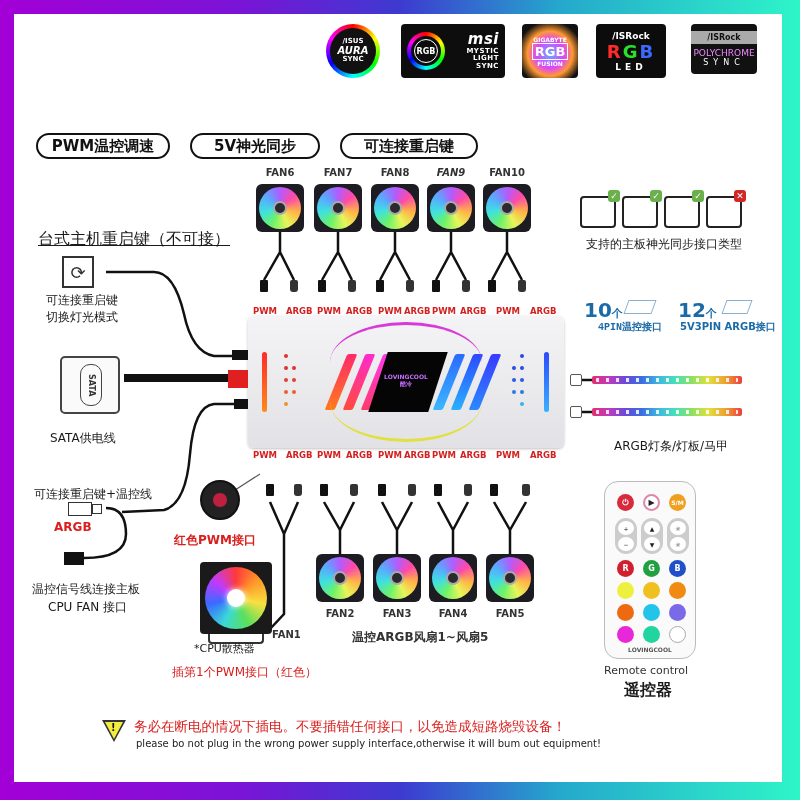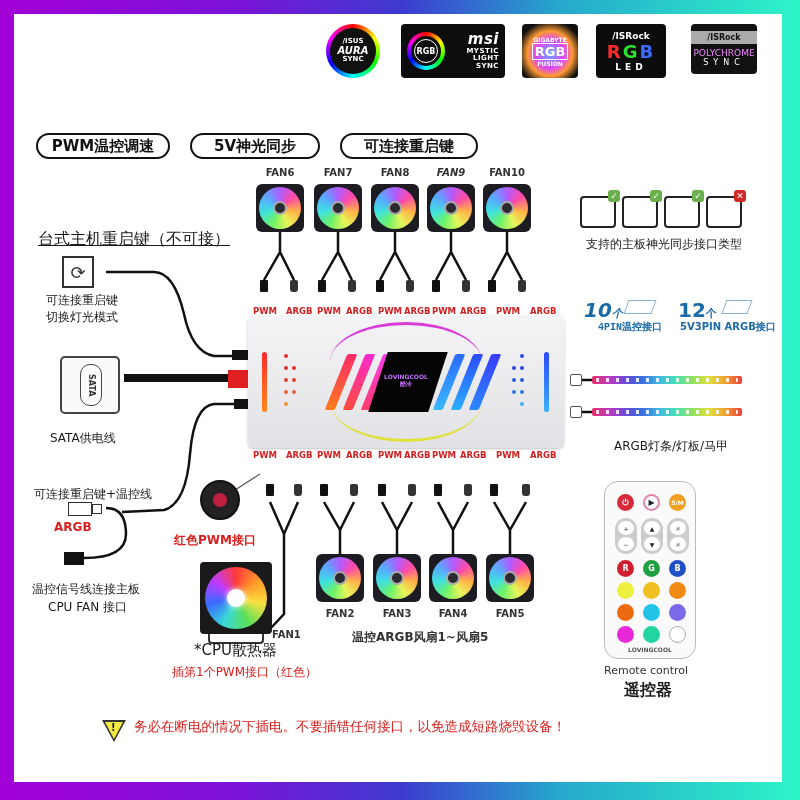--- a/index.html
+++ b/index.html
@@ -316,36 +316,36 @@
 
   <div class="abs" style="left:186px; top:466px; width:40px; height:40px; border-radius:50%; border:2px solid #111; background:radial-gradient(circle at 50% 50%, #c02040 0 25%, #222 30%);"></div>
   <div class="label red" style="left:160px; top:518px; font-weight:bold;">红色PWM接口</div>
   <div class="abs" style="left:186px; top:548px; width:72px; height:72px; background:#1a1a1a; border-radius:4px; display:flex; align-items:center; justify-content:center;">
     <div style="width:62px; height:62px; border-radius:50%; background:conic-gradient(#ff3a3a,#ff9a2a,#f8e040,#5ae05a,#3ad8d8,#3a6aff,#c03aff,#ff3a3a); display:flex; align-items:center; justify-content:center;">
       <div style="width:18px; height:18px; border-radius:50%; background:#fff; box-shadow:0 0 6px #fff;"></div>
     </div>
   </div>
   <div class="abs" style="left:194px; top:620px; width:56px; height:10px; border:2px solid #333; border-top:none; border-radius:0 0 4px 4px;"></div>
   <div class="label" style="left:258px; top:615px; font-size:10px; font-weight:bold; color:#333;">FAN1</div>
-  <div class="label" style="left:180px; top:627px; font-size:15px;">*CPU散热器</div>
+  <div class="label" style="left:180px; top:627px; font-size:11px;">*CPU散热器</div>
   <div class="label red" style="left:158px; top:650px; font-size:12px;">插第1个PWM接口（红色）</div>
 
   <div class="abs" style="left:562px; top:172px; width:200px; height:44px;">
     <div class="abs" style="left:4px; top:10px; width:36px; height:32px; border:2px solid #222; border-radius:4px; background:#fff;"></div>
     <div class="abs" style="left:32px; top:4px; width:12px; height:12px; border-radius:3px; background:#6ab04c; color:#fff; font-size:9px; text-align:center; line-height:12px;">✓</div>
     <div class="abs" style="left:46px; top:10px; width:36px; height:32px; border:2px solid #222; border-radius:4px; background:#fff;"></div>
     <div class="abs" style="left:74px; top:4px; width:12px; height:12px; border-radius:3px; background:#6ab04c; color:#fff; font-size:9px; text-align:center; line-height:12px;">✓</div>
     <div class="abs" style="left:88px; top:10px; width:36px; height:32px; border:2px solid #222; border-radius:4px; background:#fff;"></div>
     <div class="abs" style="left:116px; top:4px; width:12px; height:12px; border-radius:3px; background:#6ab04c; color:#fff; font-size:9px; text-align:center; line-height:12px;">✓</div>
     <div class="abs" style="left:130px; top:10px; width:36px; height:32px; border:2px solid #222; border-radius:4px; background:#fff;"></div>
     <div class="abs" style="left:158px; top:4px; width:12px; height:12px; border-radius:3px; background:#d02828; color:#fff; font-size:9px; text-align:center; line-height:12px;">✕</div>
   </div>
   <div class="label" style="left:572px; top:222px; font-size:12px;">支持的主板神光同步接口类型</div>
 
-  <div class="abs blue" style="left:570px; top:284px; font-size:20px; font-weight:bold;font-style:italic;"><span>10</span><span style="font-size:11px;">个</span></div>
+  <div class="abs blue" style="left:570px; top:284px; font-size:20px; font-weight:bold;"><span>10</span><span style="font-size:11px;">个</span></div>
   <div class="abs" style="left:612px; top:286px; width:28px; height:14px; border:1.5px solid #8ab0d0; transform:skewX(-20deg);"></div>
   <div class="label blue" style="left:584px; top:306px; font-size:10px; font-weight:bold;font-family:Liberation Mono, monospace;">4PIN温控接口</div>
   <div class="abs blue" style="left:664px; top:284px; font-size:20px; font-weight:bold;"><span>12</span><span style="font-size:11px;">个</span></div>
   <div class="abs" style="left:710px; top:286px; width:26px; height:14px; border:1.5px solid #8ab0d0; transform:skewX(-20deg);"></div>
   <div class="label blue" style="left:666px; top:306px; font-size:10px; font-weight:bold;">5V3PIN ARGB接口</div>
 
   <div class="abs" style="left:556px; top:360px; width:12px; height:12px; border:1.5px solid #555; border-radius:2px; background:#fff;"></div>
   <div class="strip" style="left:578px; top:362px; width:150px;"></div>
   <div class="abs" style="left:556px; top:392px; width:12px; height:12px; border:1.5px solid #555; border-radius:2px; background:#fff;"></div>
   <div class="strip" style="left:578px; top:394px; width:150px;"></div>
@@ -398,13 +398,14 @@
     <div class="abs" style="left:0; top:164px; width:100%; text-align:center; font-size:6px; color:#555; font-weight:bold;"><span>LOVINGCOOL</span></div>
   </div>
   <div class="label" style="left:590px; top:650px; font-size:11px; color:#333;">Remote control</div>
   <div class="label" style="left:610px; top:666px; font-size:16px; font-weight:bold;">遥控器</div>
 
   <div class="abs" style="left:88px; top:706px; width:0; height:0; border-left:12px solid transparent; border-right:12px solid transparent; border-top:22px solid #333;">
     <div class="abs" style="left:-9px; top:-20px; width:0; height:0; border-left:9px solid transparent; border-right:9px solid transparent; border-top:17px solid #f4ec40;"></div>
     <div class="abs" style="left:-3px; top:-20px; font-size:10px; font-weight:bold; color:#111;">!</div>
   </div>
   <div class="label red" style="left:120px; top:704px; font-size:13.5px;">务必在断电的情况下插电。不要插错任何接口，以免造成短路烧毁设备！</div>
+  <div class="label" style="left:122px; top:724px; font-size:10px; color:#222;">please bo not plug in the wrong power supply interface,otherwise it will bum out equipment!</div>
 </div>
 
 </body></html>

